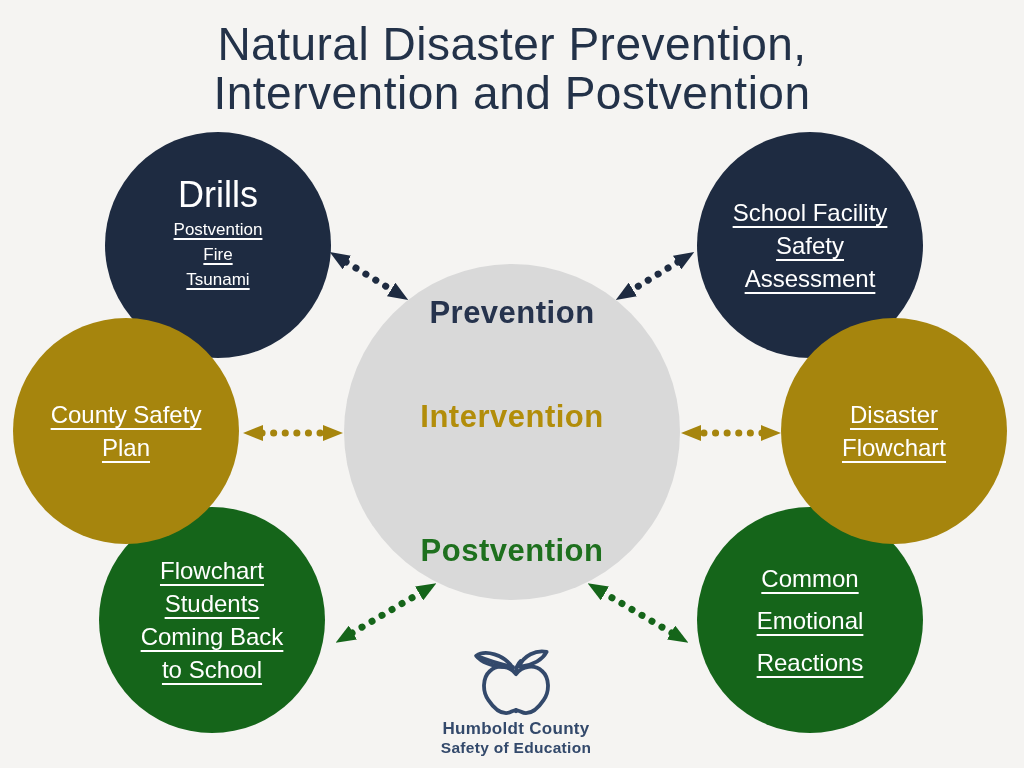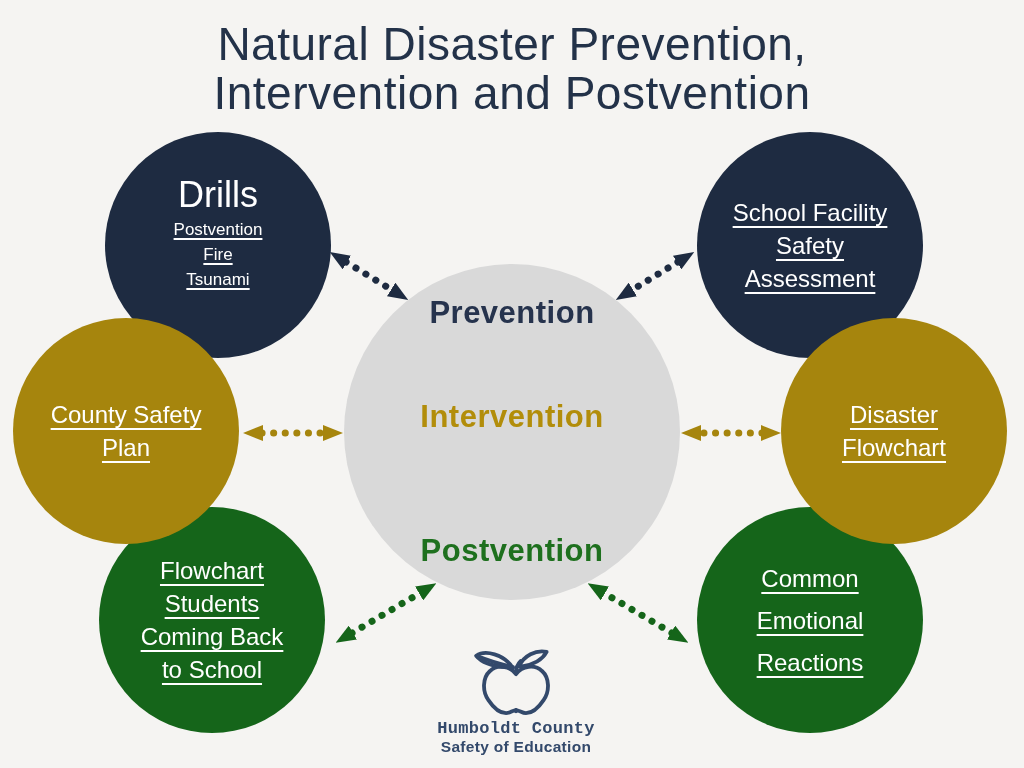--- a/index.html
+++ b/index.html
@@ -68,21 +68,21 @@
   .w-prevention{color:var(--prevention-navy,#26334d);}
   .w-intervention{color:var(--intervention-gold,#b28d0a);}
   .w-postvention{color:var(--postvention-green,#1e701e);margin-top:30px;}
 
   
   .logo{
     position:absolute;left:406px;top:645px;width:220px;
     text-align:center;color:var(--logo-navy,#33496b);z-index:5;
   }
   .logo svg{display:block;margin:0 auto 2px auto;}
-  .logo-l1{font-size:17px;font-weight:700;letter-spacing:0.3px;font-family:Liberation Mono, monospace;}
+  .logo-l1{font-size:17px;font-weight:700;letter-spacing:0.3px;}
   .logo-l2{font-size:15.5px;font-weight:600;letter-spacing:0.3px;}
 </style>
 </head>
 <body>
 
 <div class="canvas">
 
   <div class="title">
     <div>Natural Disaster Prevention,</div>
     <div>Intervention and Postvention</div>

